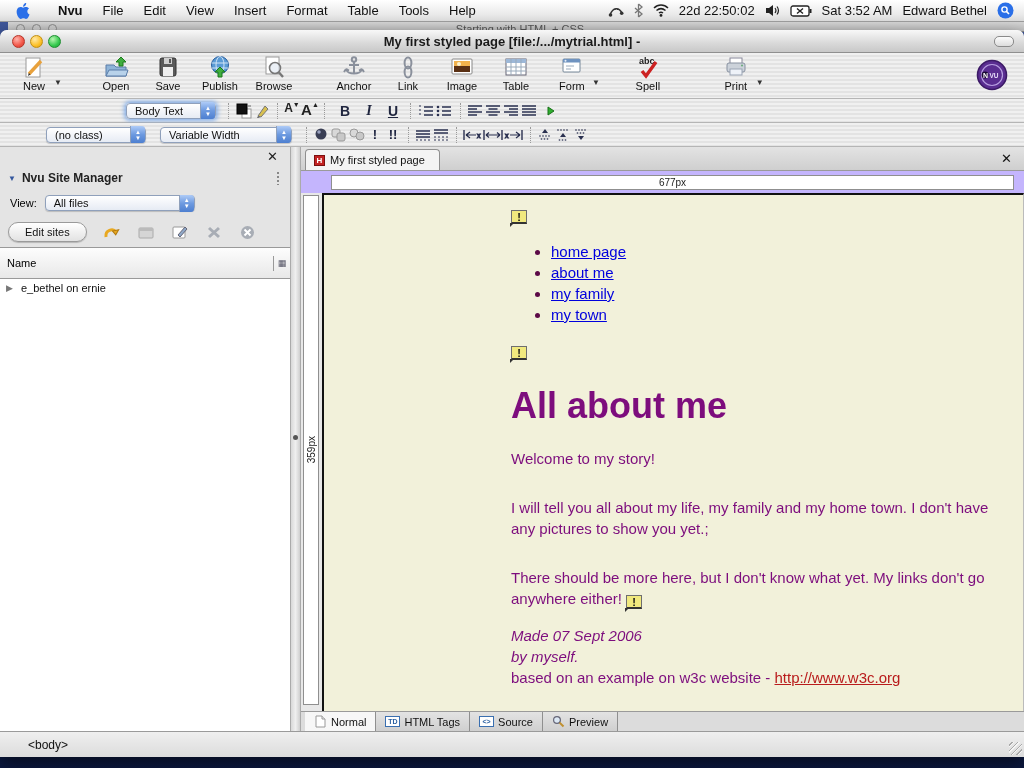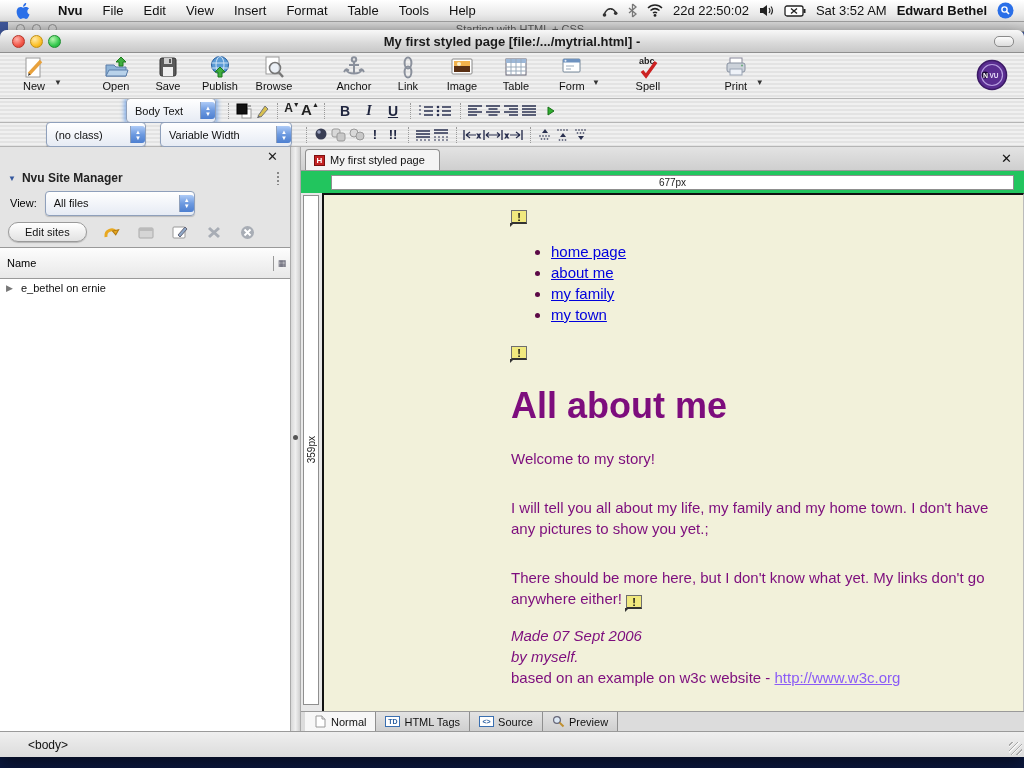--- a/index.html
+++ b/index.html
@@ -11,21 +11,21 @@
   
   .menubar { position:absolute; top:0; left:0; width:1024px; height:22px;
              background:linear-gradient(#ffffff,#e9e9e9 70%,#d9d9d9);
              border-bottom:1px solid #9a9a9a; display:flex; align-items:center;
              font-size:13px; color:#111; z-index:30; }
   .menubar .apple { margin:0 18px 0 16px; display:flex; align-items:center; }
   .menu-item { padding:0 10px; height:22px; line-height:22px; }
   .menu-item.app { font-weight:bold; }
   .menubar-right { margin-left:auto; display:flex; align-items:center; gap:10px; padding-right:10px; }
   .menubar-right .txt { white-space:nowrap; }
-  .menubar-right .user { font-weight:bold; }
+  .menubar-right .user { font-weight:normal; }
   .mb-ico { display:flex; align-items:center; }
 
   
   .bg-window { position:absolute; top:22px; left:8px; width:1024px; height:10px;
                background:linear-gradient(#d6d6d6,#c2c2c2); border-bottom:1px solid #888;
                overflow:hidden; z-index:10; }
   .bg-window .bg-title { position:absolute; top:1px; width:100%; text-align:center;
                font-size:11px; color:#555; }
   .bg-window .bg-dot { position:absolute; top:2px; width:9px; height:9px; border-radius:50%;
                border:1px solid #8a8a8a; background:#cfcfcf; }
@@ -54,21 +54,21 @@
               display:flex; align-items:flex-start; position:relative; }
   .tb-btn { display:flex; flex-direction:column; align-items:center; width:48px; padding-top:2px; }
   .tb-btn svg { width:28px; height:26px; }
   .tb-label { font-size:11px; color:#111; margin-top:-1px;text-align:center; }
   .dd-arrow { font-size:8px; color:#333; align-self:center; margin:14px 0 0 -4px; }
   .nvu-logo { position:absolute; right:16px; top:6px; }
 
   
   .toolbar2,.toolbar3 { height:24px; flex:0 0 24px; border-bottom:1px solid #b5b5b5;
               display:flex; align-items:center; font-size:11px; }
-  .aqua-select { display:inline-flex; align-items:center; height:25px;
+  .aqua-select { display:inline-flex; align-items:center; height:16px;
               border:1px solid #8fa0bb; border-radius:4px;
               background:linear-gradient(#ffffff,#e6ebf4); font-size:11px; color:#111;
               padding-left:8px; box-shadow:0 1px 1px rgba(0,0,0,.18); }
   .aqua-select.glow { box-shadow:0 0 4px 2px rgba(110,160,230,.8); }
   .aqua-select .stepper { margin-left:auto; width:15px; height:17px; border-radius:0 3px 3px 0;
               background:linear-gradient(#aecbf7 0%,#6d9ae0 50%,#4d7fd0 100%);
               border-left:1px solid #8fa0bb; color:#fff; font-size:6px; line-height:6px;
               display:flex; flex-direction:column; align-items:center; justify-content:center; }
   .tsep { width:1px; height:16px; border-left:1px dotted #9a9a9a; margin:0 5px; }
   .mini { display:flex; align-items:center; justify-content:center; min-width:18px; height:20px;
@@ -118,41 +118,41 @@
   .etabbar { height:24px; flex:0 0 24px; background:linear-gradient(#e3e3e3,#cfcfcf);
              border-bottom:1px solid #9a9a9a; display:flex; align-items:flex-end; position:relative; }
   .etab { height:21px; margin-left:4px; padding:0 14px 0 8px; background:#f4f4f4;
           border:1px solid #8f8f8f; border-bottom:none; border-radius:4px 4px 0 0;
           display:flex; align-items:center; gap:5px; font-size:11px; color:#111; }
   .etab .docico { width:11px; height:11px; background:#c32222; border:1px solid #7a1010;
           color:#fff; font-size:8px; font-weight:bold; line-height:9px; text-align:center; }
   .etab-close { position:absolute; right:12px; top:4px; font-size:13px; font-weight:bold; color:#111; }
 
   .rulerrow { height:22px; flex:0 0 22px; display:flex; align-items:center;
-              padding:0 10px 0 30px; background:#22c55e; }
+              padding:0 10px 0 30px; background:#c4b5fd; }
   .hruler { flex:1; height:15px; background:#fff; border:1px solid #8f8f8f;
             box-shadow:inset 0 0 0 1px #fff; text-align:center; font-size:10px; color:#222; line-height:13px; }
 
   .docwrap { flex:1 1 auto; display:flex; min-height:0; background:#e8e8e8; padding-left:2px; }
   .vruler { width:16px; flex:0 0 16px; background:#fff; border:1px solid #8f8f8f; margin:2px 3px 6px 0;
             display:flex; align-items:center; justify-content:center; }
   .vruler span { writing-mode:vertical-rl; transform:rotate(180deg); font-size:10px; color:#222; }
   .doc { flex:1 1 auto; background:#f2f1da; border-top:2px solid #111; border-left:2px solid #111;
          border-right:1px solid #bbb; overflow:hidden; position:relative;
          padding:8px 18px 0 187px; color:#7d0d7d; font-size:15px; line-height:21px; }
   .badge { display:inline-block; width:16px; height:14px; background:#f1e97e;
            border:1px solid #6e6e6e; border-bottom:2px solid #333;
            color:#111; font-weight:bold; font-size:11px; line-height:12px; text-align:center;
            position:relative; vertical-align:-2px; }
   .badge::after { content:""; position:absolute; left:-2px; bottom:-5px;
            border:2px solid transparent; border-top-color:#333; border-left-color:#333; }
   .doc ul { margin:17px 0 14px 0; padding-left:40px; list-style:disc; }
   .doc li { color:#5c0a46; margin:0 0 0 0; }
   .doc li a { color:#0000dd; }
-  .doc a { color:#8b5cf6; text-decoration:underline; }
+  .doc a { color:#b91c1c; text-decoration:underline; }
   .doc h1 { color:#7d0d7d; font-size:36px; line-height:32px; margin:30px 0 12px 0; font-weight:bold; }
   .doc p { max-width:484px; margin-top:28px; }
   .doc .intro { margin-top:26px; }
   .doc address { margin-top:16px; font-style:normal; max-width:484px; }
   .doc address .it { font-style:italic; }
 
   
   .viewtabs { height:20px; flex:0 0 20px; background:#dcdcdc; border-top:1px solid #9a9a9a;
               display:flex; align-items:stretch; font-size:11px; color:#111; }
   .vtab { display:flex; align-items:center; gap:4px; padding:0 9px; border-right:1px solid #8f8f8f;

